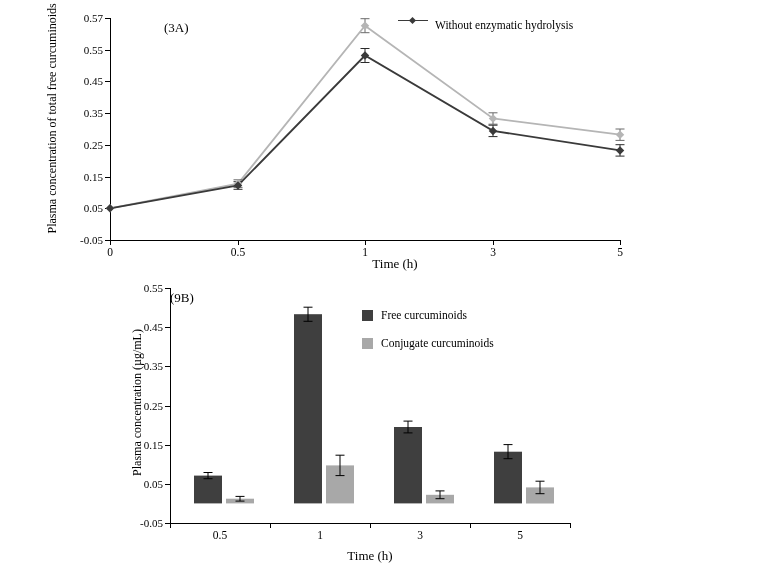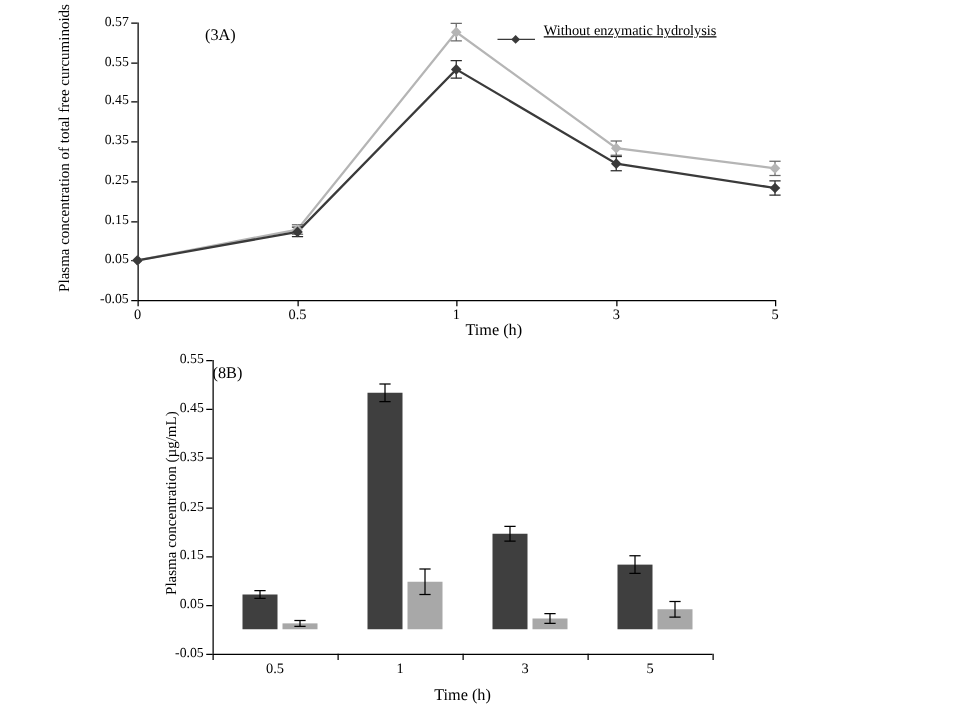--- a/index.html
+++ b/index.html
@@ -101,24 +101,23 @@
     font-size: 13px;
   }
 
   .legend {
     position: absolute;
     font-size: 11.5px;
     line-height: 1;
   }
   .legend-row {
     display: flex;
-    align-items: flex-end;
+    align-items: flex-start;
     margin-bottom: 9px;
     white-space: nowrap;
-    text-decoration: underline;
   }
   .legend-swatch-line {
     width: 30px;
     height: 0;
     border-top: 1.6px solid #3a3a3a;
     position: relative;
     margin-right: 7px;
     flex: none;
   }
   .legend-swatch-line::after {
@@ -248,21 +247,21 @@
         <span>Without enzymatic hydrolysis</span>
       </div>
     </div>
   </div>
 
   <div class="axis-title-x" style="left:395px; top:256px;">Time (h)</div>
 </div>
 
 <div class="panel" id="panel-b">
 
-  <div class="panel-tag" style="left:170px; top:12px;">(8B)</div>
+  <div class="panel-tag" style="left:170px; top:12px;">(9B)</div>
 
   <div class="axis-title-y" style="left:22px; top:117px; width:230px; transform:rotate(-90deg);">Plasma concentration (µg/mL)</div>
 
   <div class="plot-area" id="b-plot">
     <div class="axis-line y-axis"></div>
     <div class="axis-line x-axis" style="top:235px;"></div>
 
     <div>
       <div class="tick-mark" style="top:235px"></div>
       <div class="ytick-label" style="top:235px">-0.05</div>
@@ -327,16 +326,26 @@
           <line x1="265.5" y1="210.7" x2="274.5" y2="210.7"></line>
         <line x1="338" y1="156.6" x2="338" y2="170.7"></line>
           <line x1="333.5" y1="156.6" x2="342.5" y2="156.6"></line>
           <line x1="333.5" y1="170.7" x2="342.5" y2="170.7"></line>
         <line x1="370" y1="193.2" x2="370" y2="205.7"></line>
           <line x1="365.5" y1="193.2" x2="374.5" y2="193.2"></line>
           <line x1="365.5" y1="205.7" x2="374.5" y2="205.7"></line>
       </g>
     </svg>
 
+    <div class="legend" style="left:192px; top:22px;">
+      <div class="legend-row" style="margin-bottom:16px;">
+        <span class="legend-swatch-box" style="background:#3f3f3f;"></span>
+        <span>Free curcuminoids</span>
+      </div>
+      <div class="legend-row">
+        <span class="legend-swatch-box" style="background:#a8a8a8;"></span>
+        <span>Conjugate curcuminoids</span>
+      </div>
+    </div>
   </div>
 
   <div class="axis-title-x" style="left:370px; top:270px;">Time (h)</div>
 </div>
 
 </body></html>

